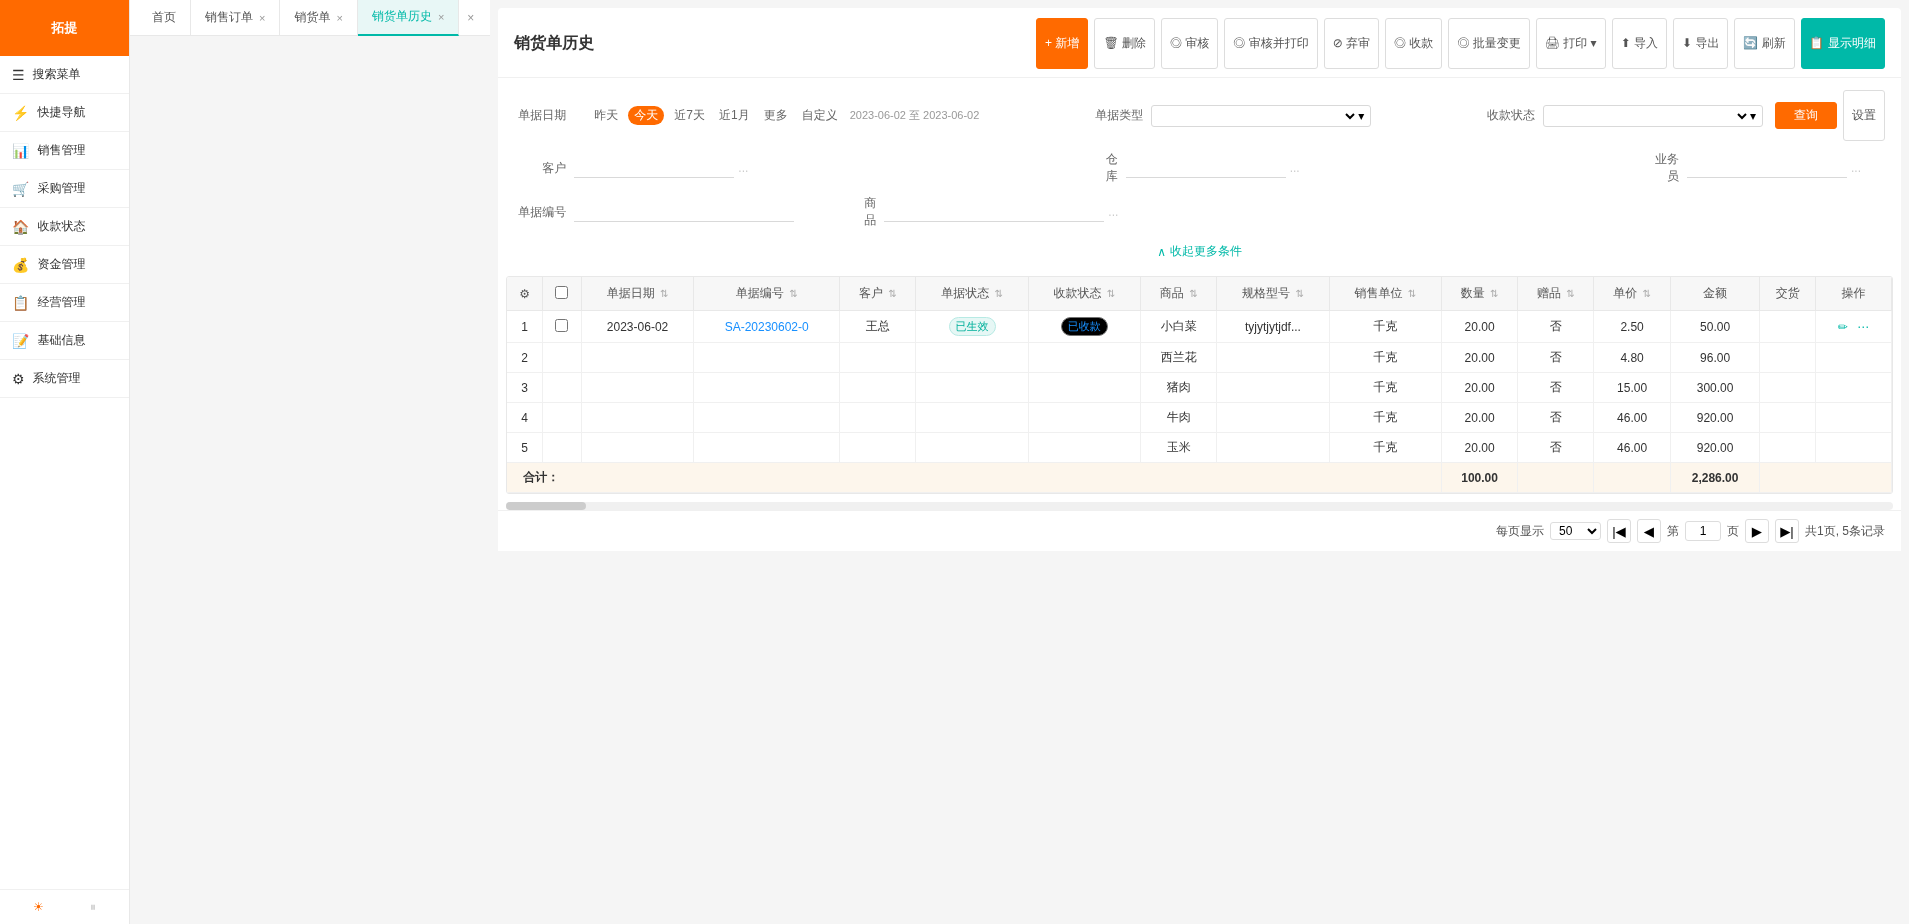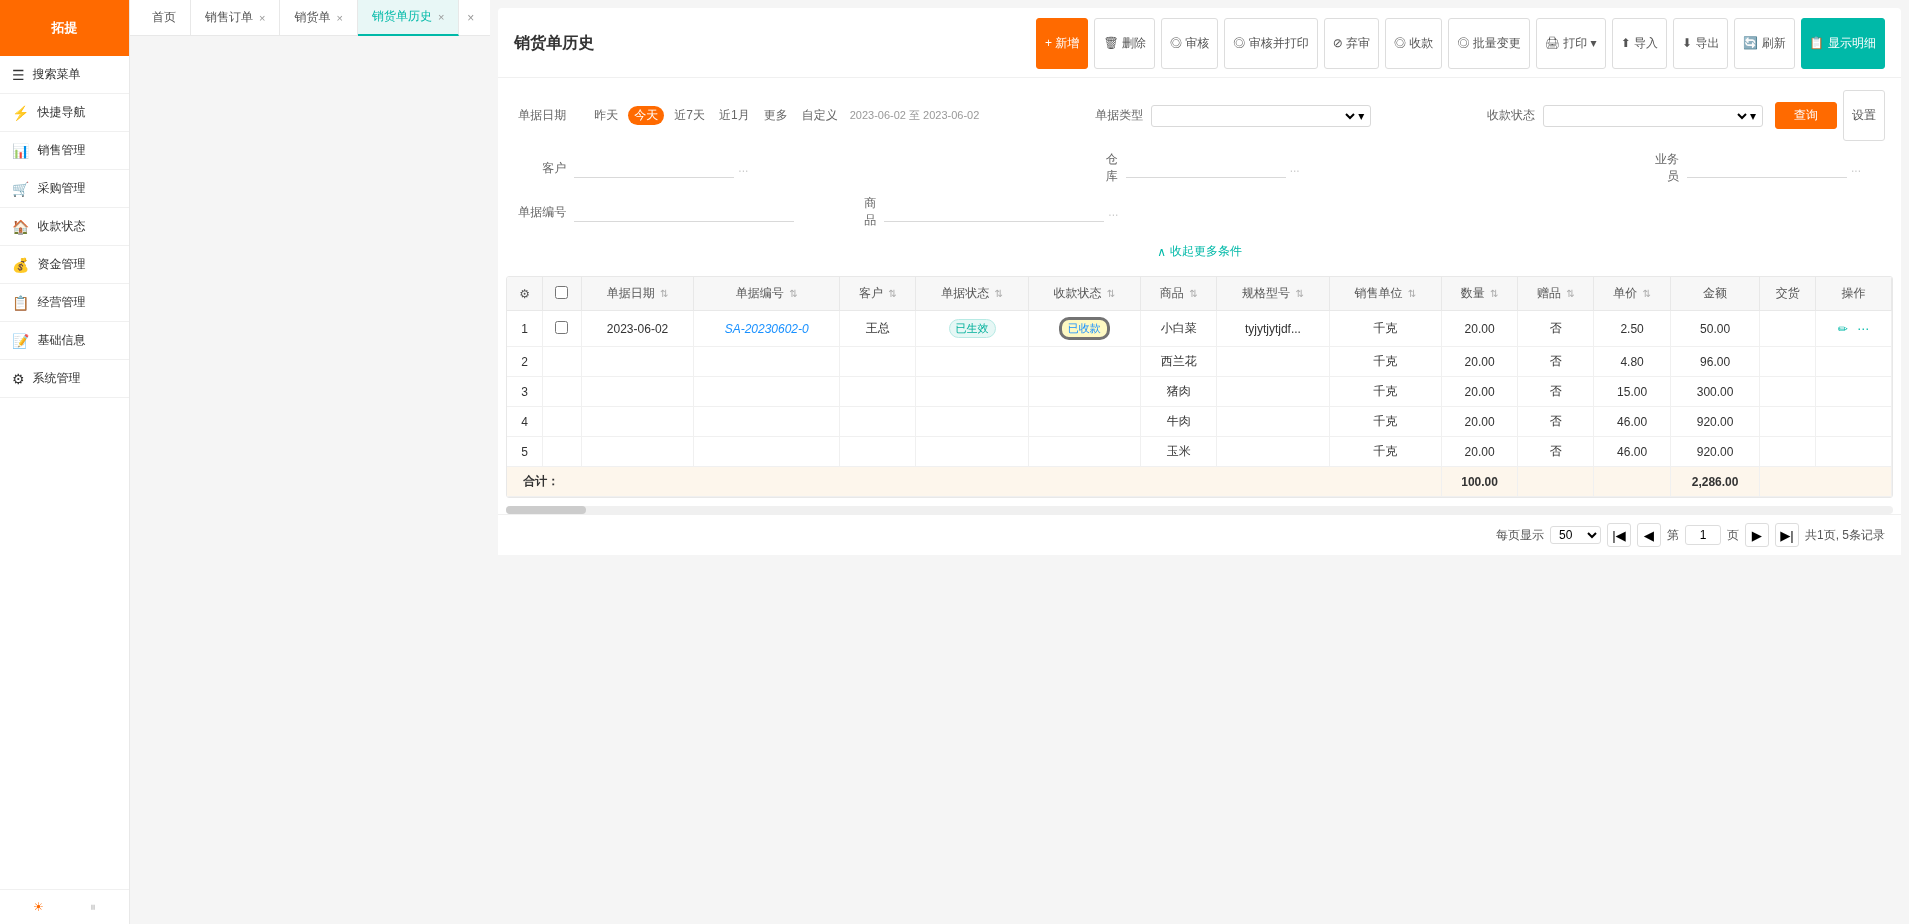--- a/index.html
+++ b/index.html
@@ -130,21 +130,21 @@
     }
     th .sort-icon { color: #aaa; font-size: 10px; margin-left: 2px; }
     td {
       padding: 6px 6px; text-align: center; border-bottom: 1px solid #f0f0f0;
       border-right: 1px solid #f0f0f0; color: #333;
     }
     .badge {
       display: inline-block; padding: 1px 6px; border-radius: 10px; font-size: 11px;
     }
     .badge-green { background: #e6f7f5; color: #00b09b; border: 1px solid #b7eae4; }
-    .badge-blue { background: #fef9c3; color: #1890ff; border: 3px solid #737373; }
+    .badge-blue { background: #000000; color: #1890ff; border: 1px solid #737373; }
     .action-btn { color: #00b9a8; cursor: pointer; margin: 0 3px; }
 
     
     .pagination-bar {
       display: flex; align-items: center; justify-content: flex-end;
       padding: 8px 16px; font-size: 12px; color: #555; gap: 6px;
       border-top: 1px solid #f0f0f0; background: #fff;
     }
     .page-btn {
       width: 24px; height: 24px; display: flex; align-items: center; justify-content: center;
@@ -351,21 +351,21 @@
               <th>交货</th>
               <th>操作</th>
             </tr>
           </thead>
           <tbody id="table-body">
 
             <tr>
               <td>1</td>
               <td><input type="checkbox" style=""></td>
               <td>2023-06-02</td>
-              <td style="color:#1890ff;cursor:pointer;font-style:italic;">SA-20230602-0</td>
+              <td style="color:#1890ff;cursor:pointer;">SA-20230602-0</td>
               <td>王总</td>
               <td><span class="badge badge-green">已生效</span></td>
               <td><span class="badge badge-blue">已收款</span></td>
               <td>小白菜</td>
               <td>tyjytjytjdf...</td>
               <td>千克</td>
               <td>20.00</td>
               <td>否</td>
               <td>2.50</td>
               <td>50.00</td>

